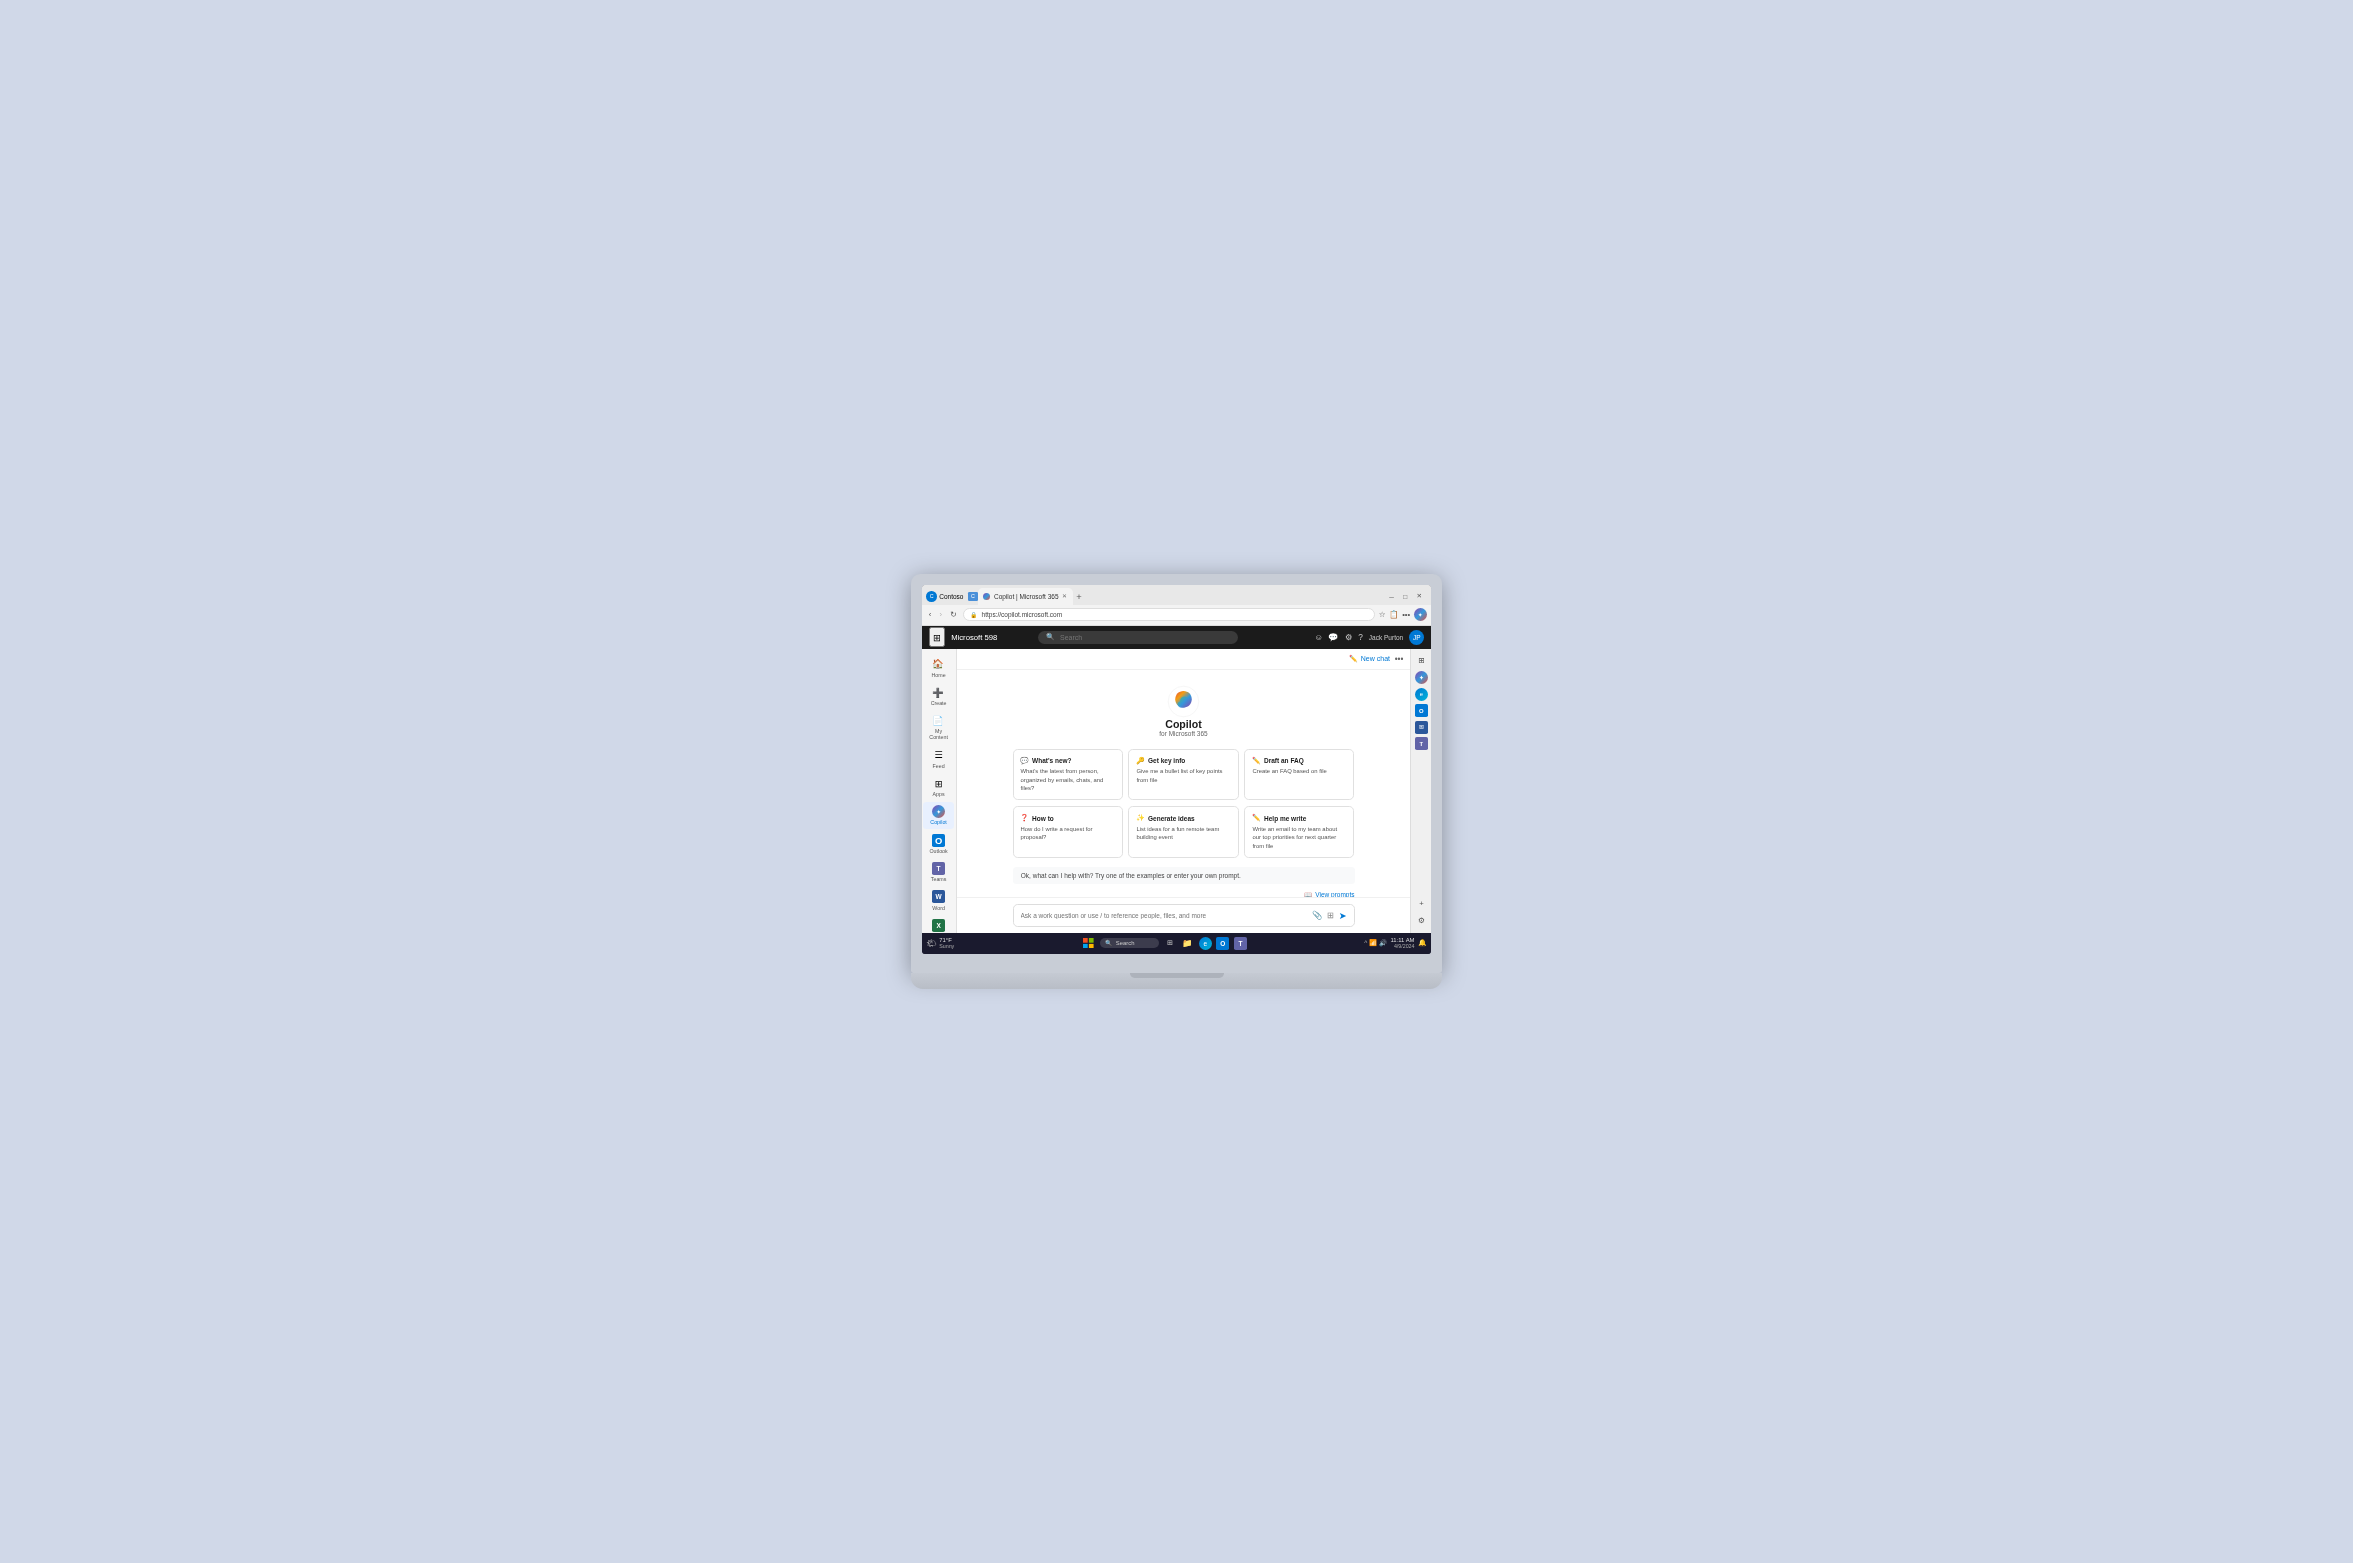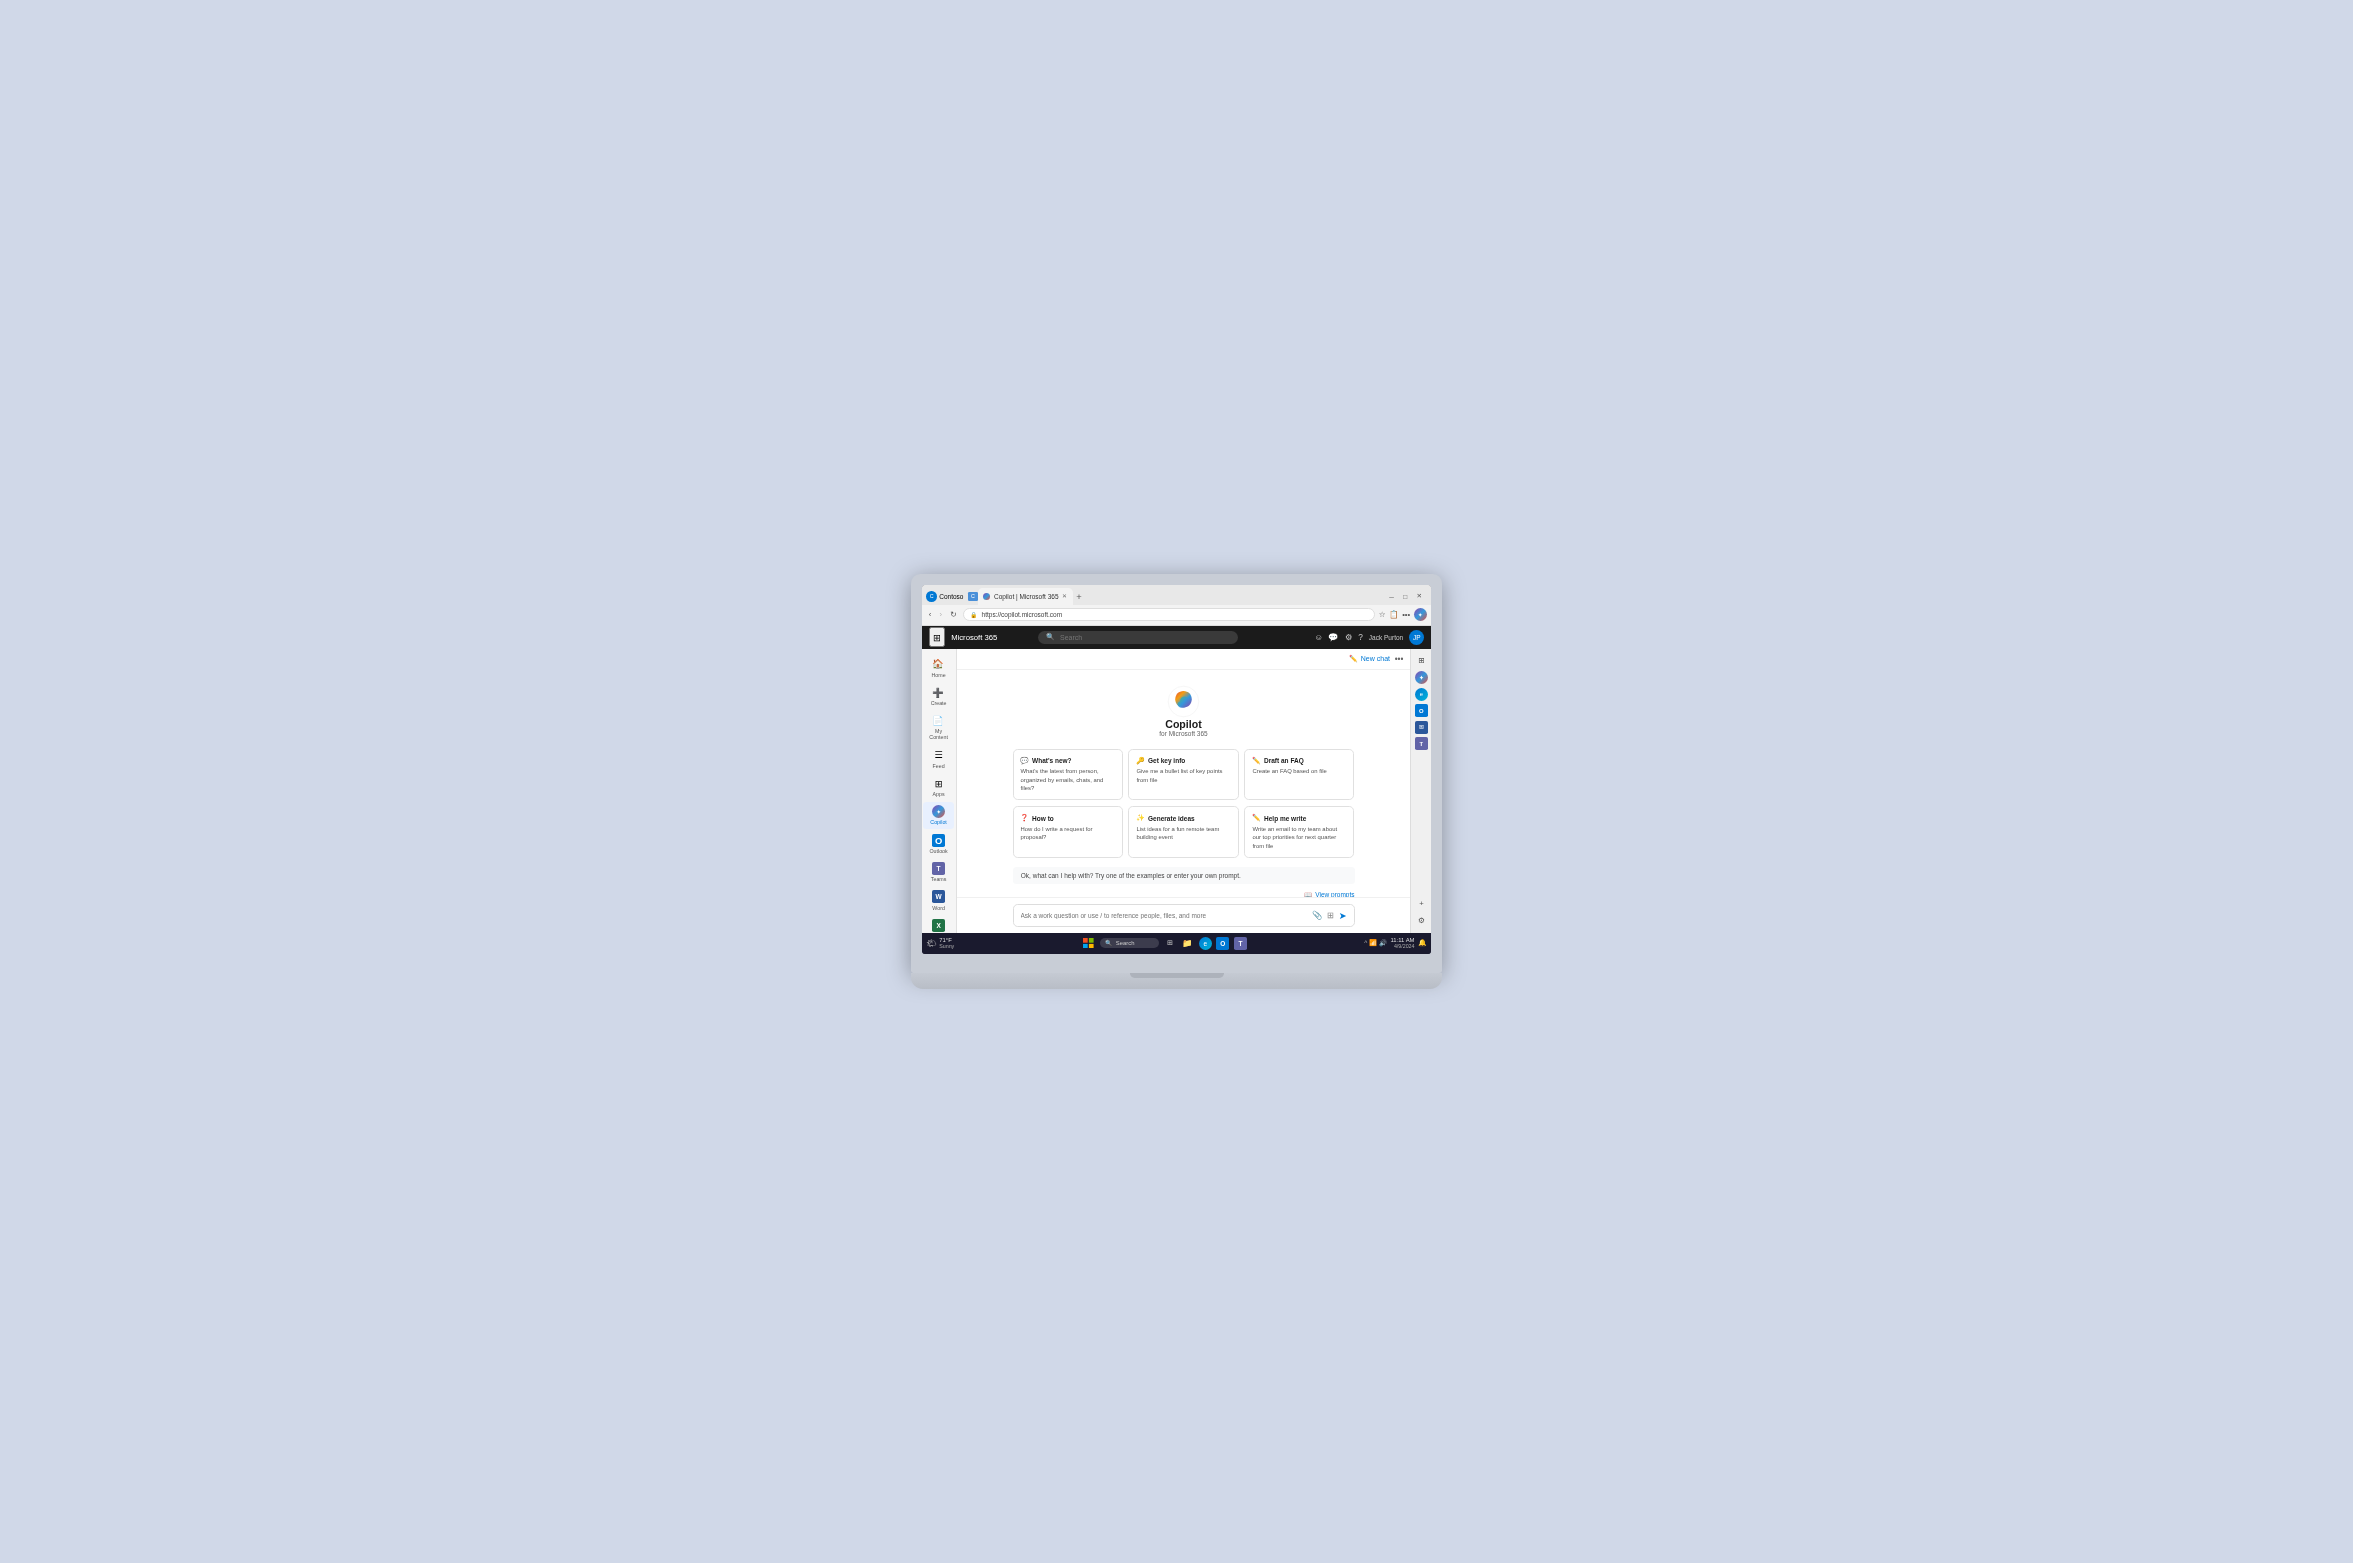--- a/index.html
+++ b/index.html
@@ -558,21 +558,21 @@
             <span>•••</span>
           </div>
           <div class="copilot-sidebar-icon" style="width:13px;height:13px;background:linear-gradient(135deg,#8e44ad,#3498db,#e74c3c);border-radius:50%;display:flex;align-items:center;justify-content:center;font-size:5.9px;color:white;">✦</div>
         </div>
       </div>
 
       <div class="app-container">
 
         <div class="app-header">
           <button class="waffle">⊞</button>
-          <span style="font-size:7.7px;color:white;font-weight:500;">Microsoft 365</span>
+          <span style="font-size:7.7px;color:white;font-weight:500;">Microsoft 598</span>
           <div class="header-search">
             <span style="font-size:7px;color:#aaa;">🔍</span>
             <input type="text" placeholder="Search" style="">
           </div>
           <div class="header-right">
             <span class="header-icon">☺</span>
             <span class="header-icon">💬</span>
             <span class="header-icon">⚙</span>
             <span class="header-icon">?</span>
             <span style="font-size:6.5px;color:#ccc;">Jack Purton</span>

